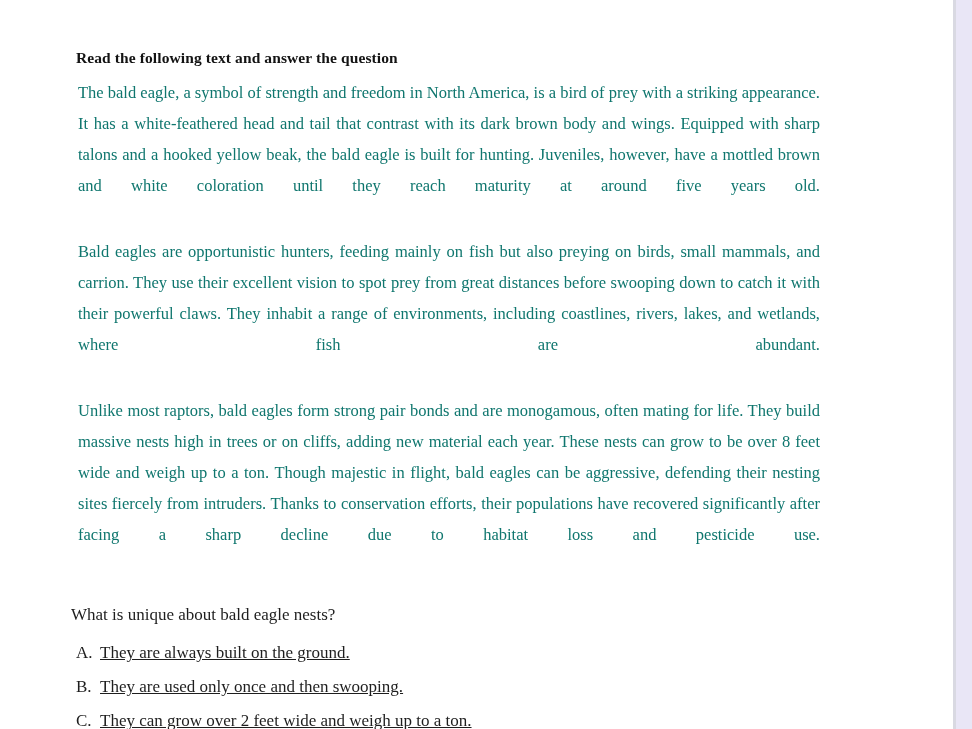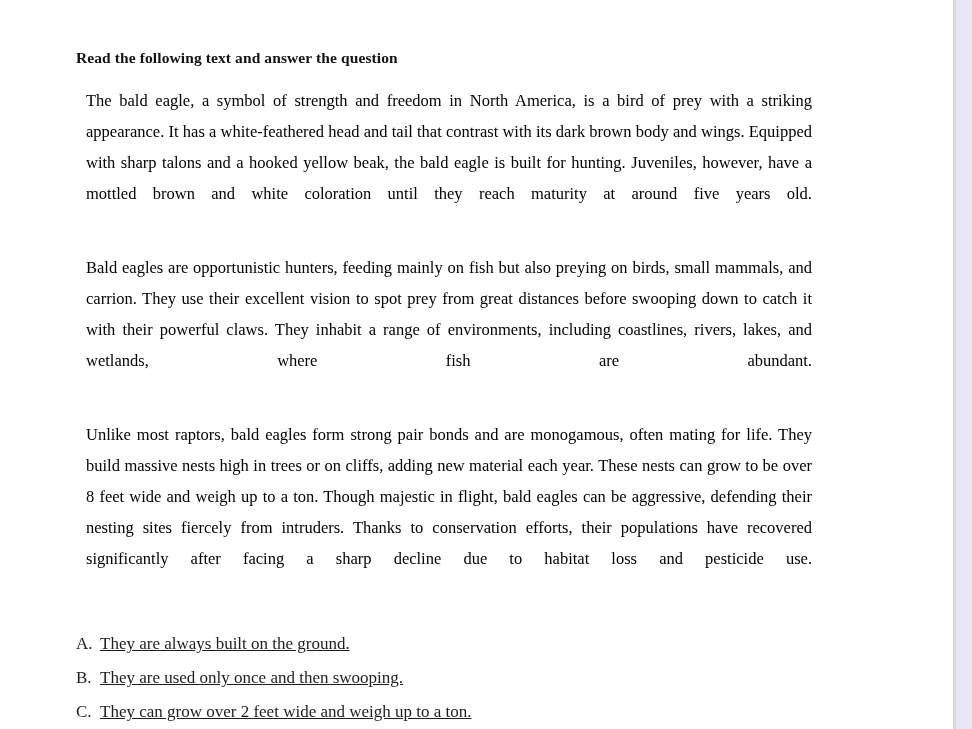--- a/index.html
+++ b/index.html
@@ -56,26 +56,26 @@
   .passage-title {
     font-weight: bold;
     font-size: 15.5px;
     line-height: 31px;
     letter-spacing: 0.1px;
     margin: 0 0 0 2px;
     color: #131313;
   }
 
   .passage p {
-    margin: 12px;
+    margin: 4px;
     font-size: 16.5px;
     line-height: 31px;
     text-align: justify;
     text-justify: inter-word;
-    color: #000000;
+    color: #0f766e;
     -webkit-hyphens: none;
     hyphens: none;
   }
 
   
   .passage p::after {
     content: "";
     display: inline-block;
     width: 100%;
   }
@@ -120,20 +120,21 @@
 
     <div class="passage-title">Read the following text and answer the question</div>
 
     <div class="passage">
       <p>The bald eagle, a symbol of strength and freedom in North America, is a bird of prey with a striking appearance. It has a white-feathered head and tail that contrast with its dark brown body and wings. Equipped with sharp talons and a hooked yellow beak, the bald eagle is built for hunting. Juveniles, however, have a mottled brown and white coloration until they reach maturity at around five years old.</p>
       <p>Bald eagles are opportunistic hunters, feeding mainly on fish but also preying on birds, small mammals, and carrion. They use their excellent vision to spot prey from great distances before swooping down to catch it with their powerful claws. They inhabit a range of environments, including coastlines, rivers, lakes, and wetlands, where fish are abundant.</p>
       <p>Unlike most raptors, bald eagles form strong pair bonds and are monogamous, often mating for life. They build massive nests high in trees or on cliffs, adding new material each year. These nests can grow to be over 8 feet wide and weigh up to a ton. Though majestic in flight, bald eagles can be aggressive, defending their nesting sites fiercely from intruders. Thanks to conservation efforts, their populations have recovered significantly after facing a sharp decline due to habitat loss and pesticide use.</p>
     </div>
 
     <div class="question-block">
+      <div class="question-text">What is unique about bald eagle nests?</div>
 
       <ul class="options">
         <li class="option">
           <span class="option-letter">A.</span>
           <span class="option-text">They are always built on the ground.</span>
         </li>
         <li class="option">
           <span class="option-letter">B.</span>
           <span class="option-text">They are used only once and then swooping.</span>
         </li>

